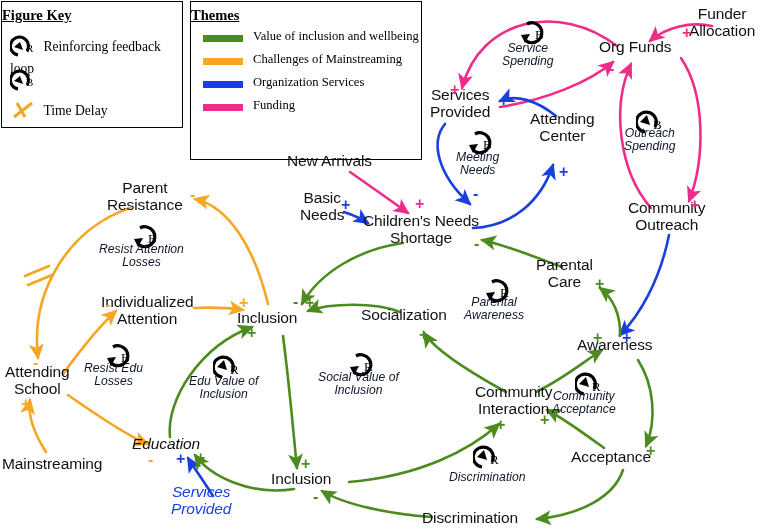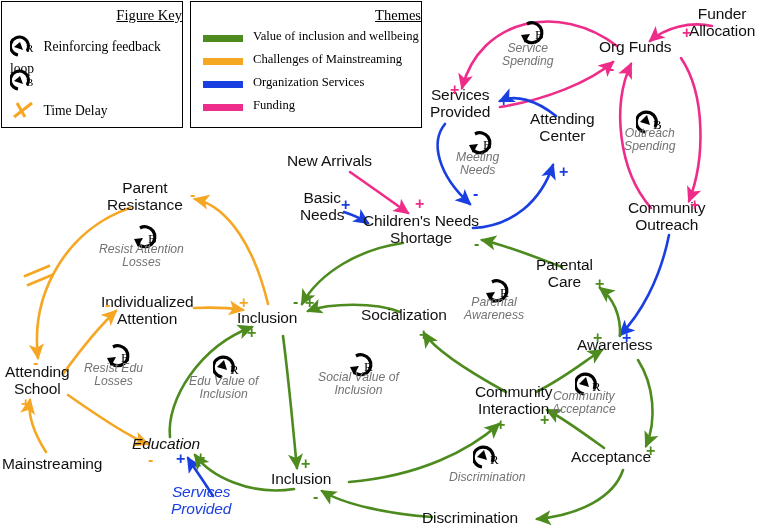--- a/index.html
+++ b/index.html
@@ -4,31 +4,31 @@
 <style>
   html,body{margin:0;padding:0;background:#ffffff;}
   body{width:778px;height:530px;position:relative;overflow:hidden;
        font-family:"Liberation Sans","DejaVu Sans",sans-serif;color:#000;}
   #stage{position:absolute;left:0;top:0;width:778px;height:530px;}
   svg#wires{position:absolute;left:0;top:0;width:778px;height:530px;}
   .node{position:absolute;text-align:center;font-size:15.5px;line-height:1.07;
         color:#111;white-space:pre;letter-spacing:-0.1px;}
   .node.shadow{font-style:italic;}
   .loop{position:absolute;text-align:center;font-size:12.2px;font-style:italic;
-        line-height:1.1;color:#737373;white-space:pre;}
+        line-height:1.1;color:#0f172a;white-space:pre;}
   .loopmark{position:absolute;width:34px;height:30px;}
   .sign{position:absolute;font-size:16px;font-weight:bold;line-height:1;}
   .key{position:absolute;border:1.6px solid #000;background:#fff;box-sizing:border-box;}
-  .key-title{text-align:right;font-weight:normal;text-decoration:underline;
+  .key-title{text-align:left;font-weight:bold;text-decoration:underline;
              font-size:14.5px;font-family:"Liberation Serif","DejaVu Serif",serif;}
   #keyFigure{left:1px;top:1px;width:182px;height:127px;}
   #keyFigure .key-title{margin-top:5px;}
   .kf-row{position:absolute;font-size:13.6px;
           font-family:"Liberation Serif","DejaVu Serif",serif;}
-  #keyThemes{left:190px;top:1px;width:232px;height:127px;}
+  #keyThemes{left:190px;top:1px;width:232px;height:159px;}
   #keyThemes .key-title{margin-top:5px;font-size:14.5px;}
   .kt-row{position:absolute;left:12px;font-size:12.6px;
           font-family:"Liberation Serif","DejaVu Serif",serif;white-space:nowrap;}
   .kt-sw{position:absolute;left:0;top:4px;width:40px;height:7px;}
   .kt-lb{position:absolute;left:50px;top:-2px;}
 </style>
 </head>
 <body>
 
 <div id="stage">

